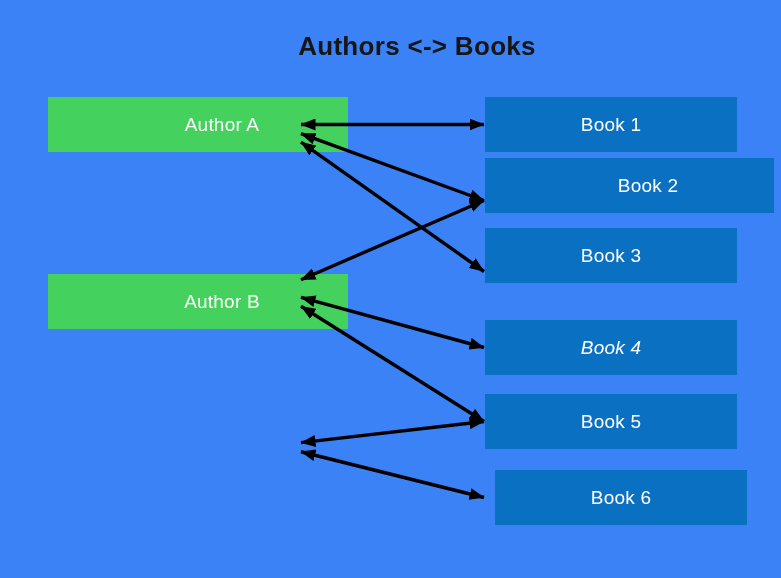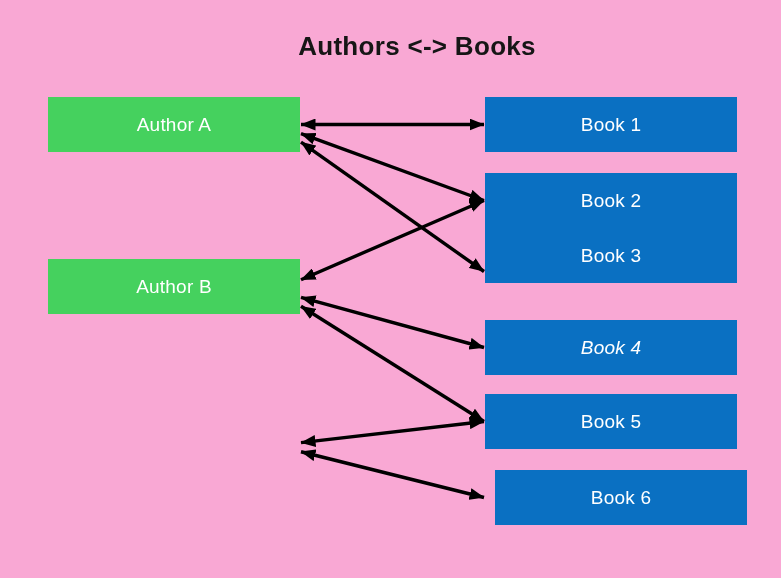--- a/index.html
+++ b/index.html
@@ -28,43 +28,43 @@
     position: absolute;
     width: 252px;
     height: 55px;
     display: flex;
     align-items: center;
     justify-content: center;
     color: #ffffff;
     font-size: 19px;
     letter-spacing: 0.2px;
   }
-  .author { left: 48px;  background: var(--author-color, #45d15e); }
+  .author { left: 48px;  background: var(--author-color, #45d15e); padding-left: 48px; }
   .book   { left: 485px; background: var(--book-color, #0a70c2); }
   .a0 { top: 97px; }
-  .a1 { top: 259px; }
+  .a1 { top: 274px; }
   .a2 { top: 418px; }
   .b0 { top: 97px; }
-  .b1 { top: 173px; }
+  .b1 { top: 158px; padding-left: 37px; }
   .b2 { top: 228px; text-align: right; }
   .b3 { top: 320px; font-style: italic; }
   .b4 { top: 394px; text-align: center; }
   .b5 { top: 470px; margin-left: 10px; }
   .arrow-layer {
     position: absolute;
     top: 0; left: 0;
     width: 781px;
     height: 578px;
     pointer-events: none;
   }
 </style>
 </head>
 <body>
 
-<div class="stage" style="background: #f9a8d4; --author-color: #45d15e; --book-color: #0a70c2;">
+<div class="stage" style="background: #3b82f6; --author-color: #45d15e; --book-color: #0a70c2;">
 
   <div class="title" style="color: rgb(22, 22, 22);">Authors &lt;-&gt; Books</div>
 
   <div class="node author a0" style="color: rgb(255, 255, 255);">Author A</div>
   <div class="node author a1" style="color: rgb(255, 255, 255);">Author B</div>
 
   <div class="node book b0" style="color: rgb(255, 255, 255);">Book 1</div>
   <div class="node book b1" style="color: rgb(255, 255, 255);">Book 2</div>
   <div class="node book b2" style="color: rgb(255, 255, 255);">Book 3</div>
   <div class="node book b3" style="color: rgb(255, 255, 255);">Book 4</div>

